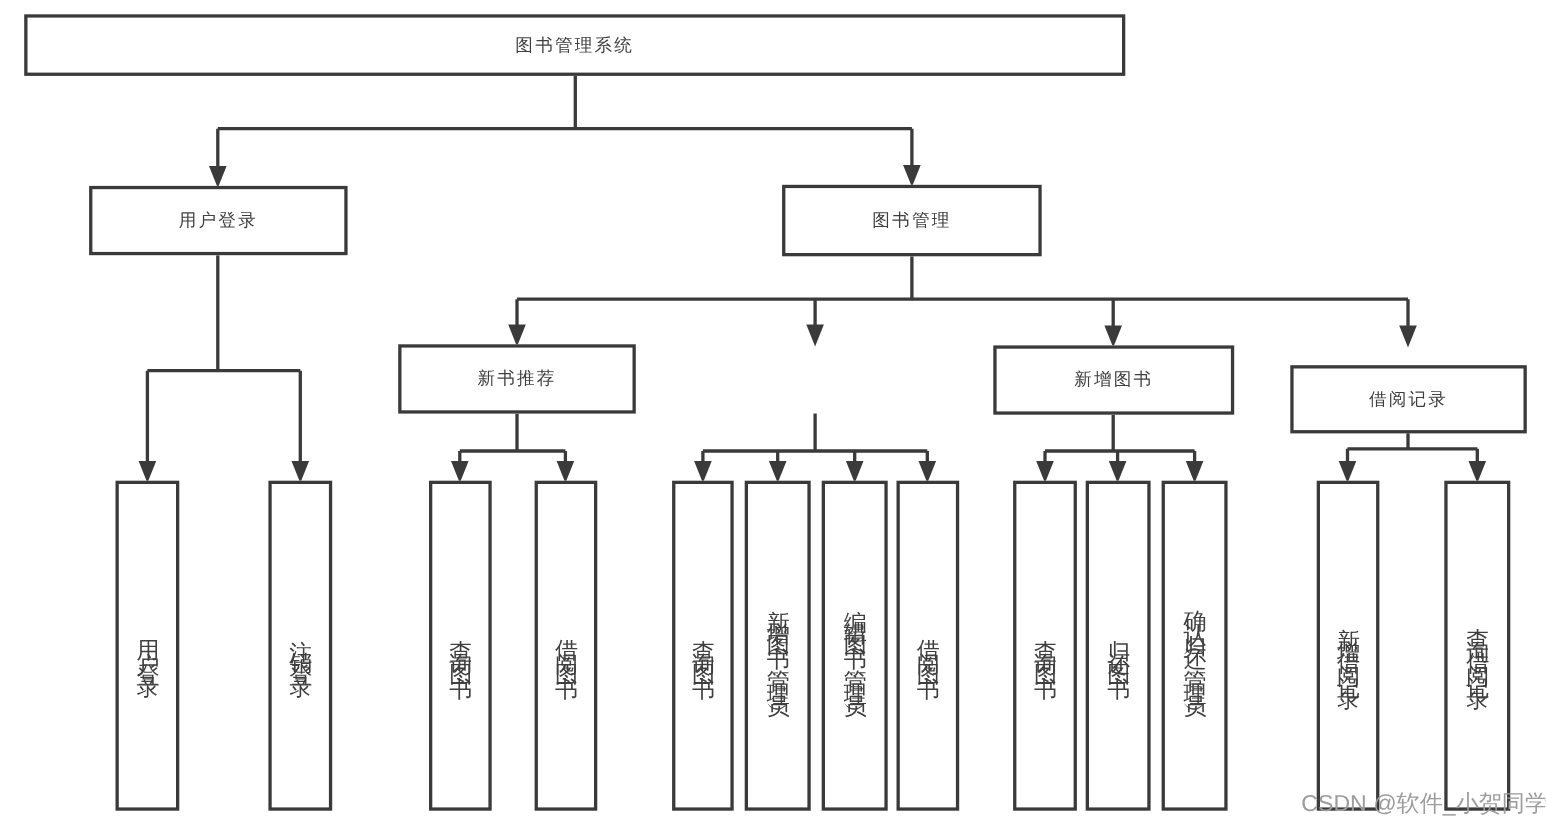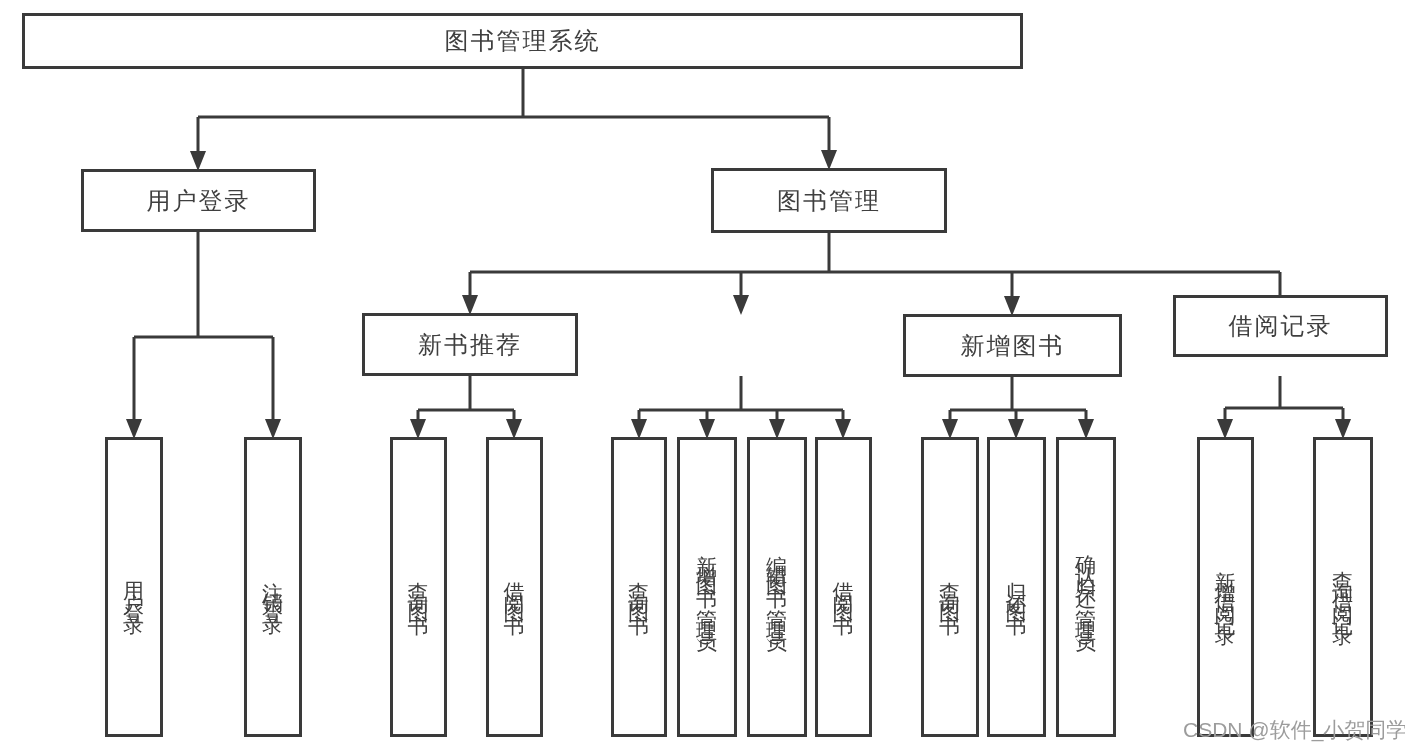--- a/index.html
+++ b/index.html
@@ -15,21 +15,21 @@
     box-sizing:border-box;
     border:3px solid #3a3a3a;
     background:#ffffff;
     color:#3f3f3f;
     display:flex;
     align-items:center;
     justify-content:center;
     z-index:2;
   }
   .node-h{
-    font-size:24px;
+    font-size:16px;
     letter-spacing:2px;
     white-space:nowrap;
   }
   .node-v{
     writing-mode:vertical-rl;
     text-orientation:mixed;
     font-size:21px;
     letter-spacing:11px;
     line-height:1;
   }
@@ -105,21 +105,21 @@
     </g>
   </svg>
 
   <div class="node node-h" style="left:22px;top:13px;width:1001px;height:56px">图书管理系统</div>
 
   <div class="node node-h" style="left:81px;top:169px;width:235px;height:63px">用户登录</div>
   <div class="node node-h" style="left:711px;top:168px;width:236px;height:65px">图书管理</div>
 
   <div class="node node-h" style="left:362px;top:313px;width:216px;height:63px">新书推荐</div>
   <div class="node node-h" style="left:903px;top:314px;width:219px;height:63px">新增图书</div>
-  <div class="node node-h" style="left:1173px;top:295px;width:215px;height:62px">借阅记录</div>
+  <div class="node node-h" style="left:1173px;top:332px;width:215px;height:62px">借阅记录</div>
 
   <div class="node node-v" style="left:105px;top:437px;width:58px;height:300px">用户登录</div>
   <div class="node node-v" style="left:244px;top:437px;width:58px;height:300px">注销登录</div>
 
   <div class="node node-v" style="left:390px;top:437px;width:57px;height:300px">查询图书</div>
   <div class="node node-v" style="left:486px;top:437px;width:57px;height:300px">借阅图书</div>
 
   <div class="node node-v" style="left:611px;top:437px;width:56px;height:300px">查询图书</div>
   <div class="node node-v" style="left:677px;top:437px;width:60px;height:300px">新增图书（管理员）</div>
   <div class="node node-v" style="left:747px;top:437px;width:60px;height:300px">编辑图书（管理员）</div>

